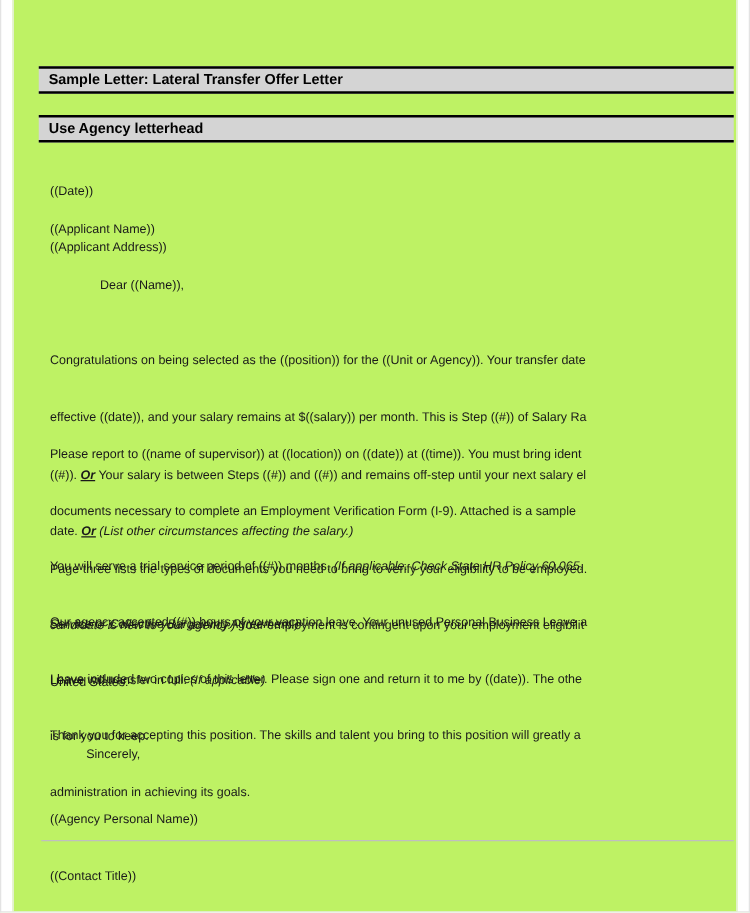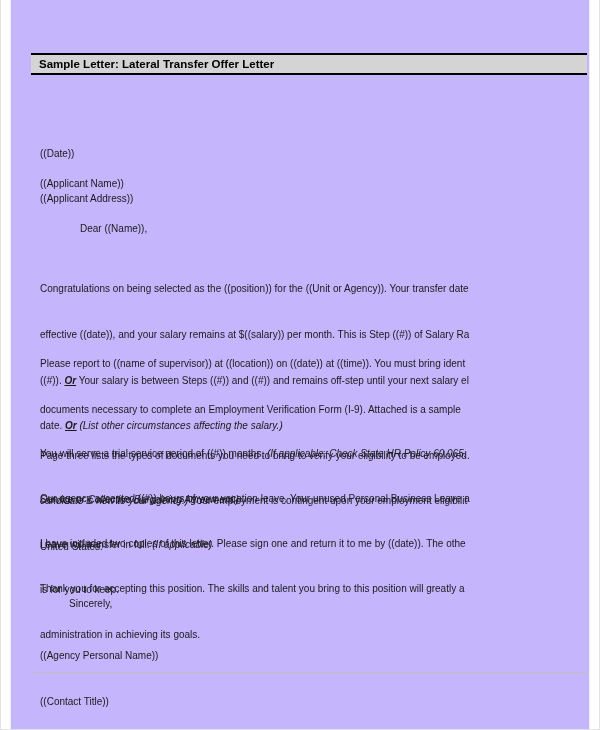--- a/index.html
+++ b/index.html
@@ -30,21 +30,21 @@
     overflow: hidden;
   }
 
   
   #sheet {
     position: absolute;
     left: 9px;
     top: 0;
     width: 580px;
     height: 730px;
-    background: #c4b5fd;
+    background: #bef264;
     border-left: 1px solid #efefef;
     border-right: 1px solid #efefef;
     box-sizing: border-box;
     overflow: hidden;
   }
 
   .bar {
     position: absolute;
     left: 20px;
     width: 556px;
@@ -97,20 +97,21 @@
   }
 </style>
 </head>
 <body>
 
 <div id="page">
   <div id="sheet">
 
     <div class="bar" id="bar-title">Sample Letter: Lateral Transfer Offer Letter</div>
 
+    <div class="bar" id="bar-letterhead">Use Agency letterhead</div>
 
     <div class="para nowrapline" style="top:146px;">((Date))</div>
 
     <div class="para nowrapline" style="top:176px;">((Applicant Name))</div>
 
     <div class="para nowrapline" style="top:191px;">((Applicant Address))</div>
 
     <div class="para nowrapline" style="top:221px;padding-left:40px;">Dear ((Name)),</div>
 
     <div class="para" style="top:251px;">

